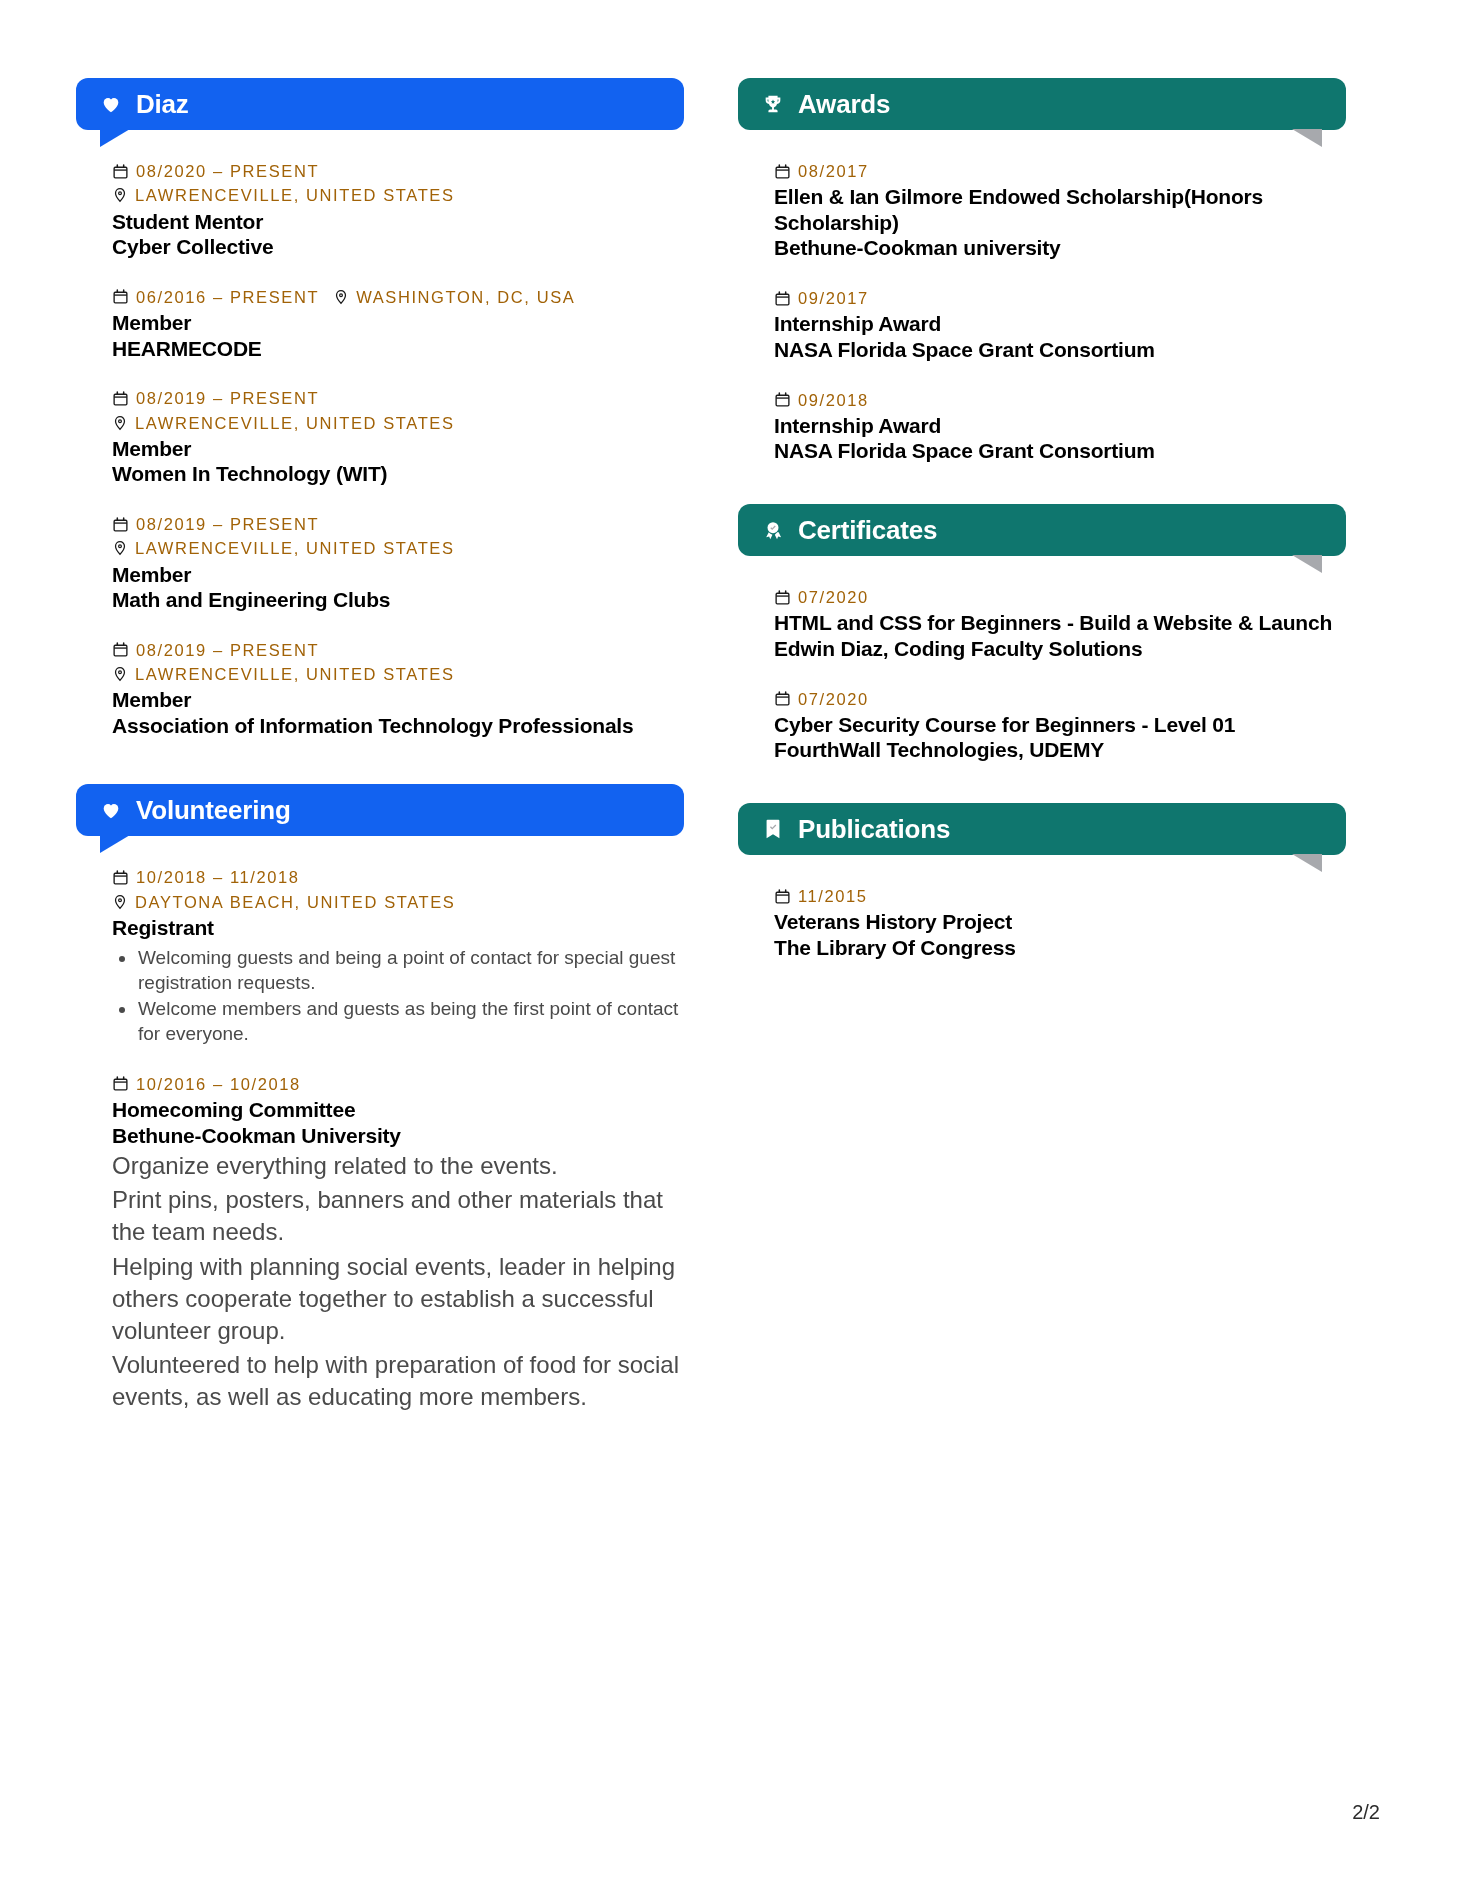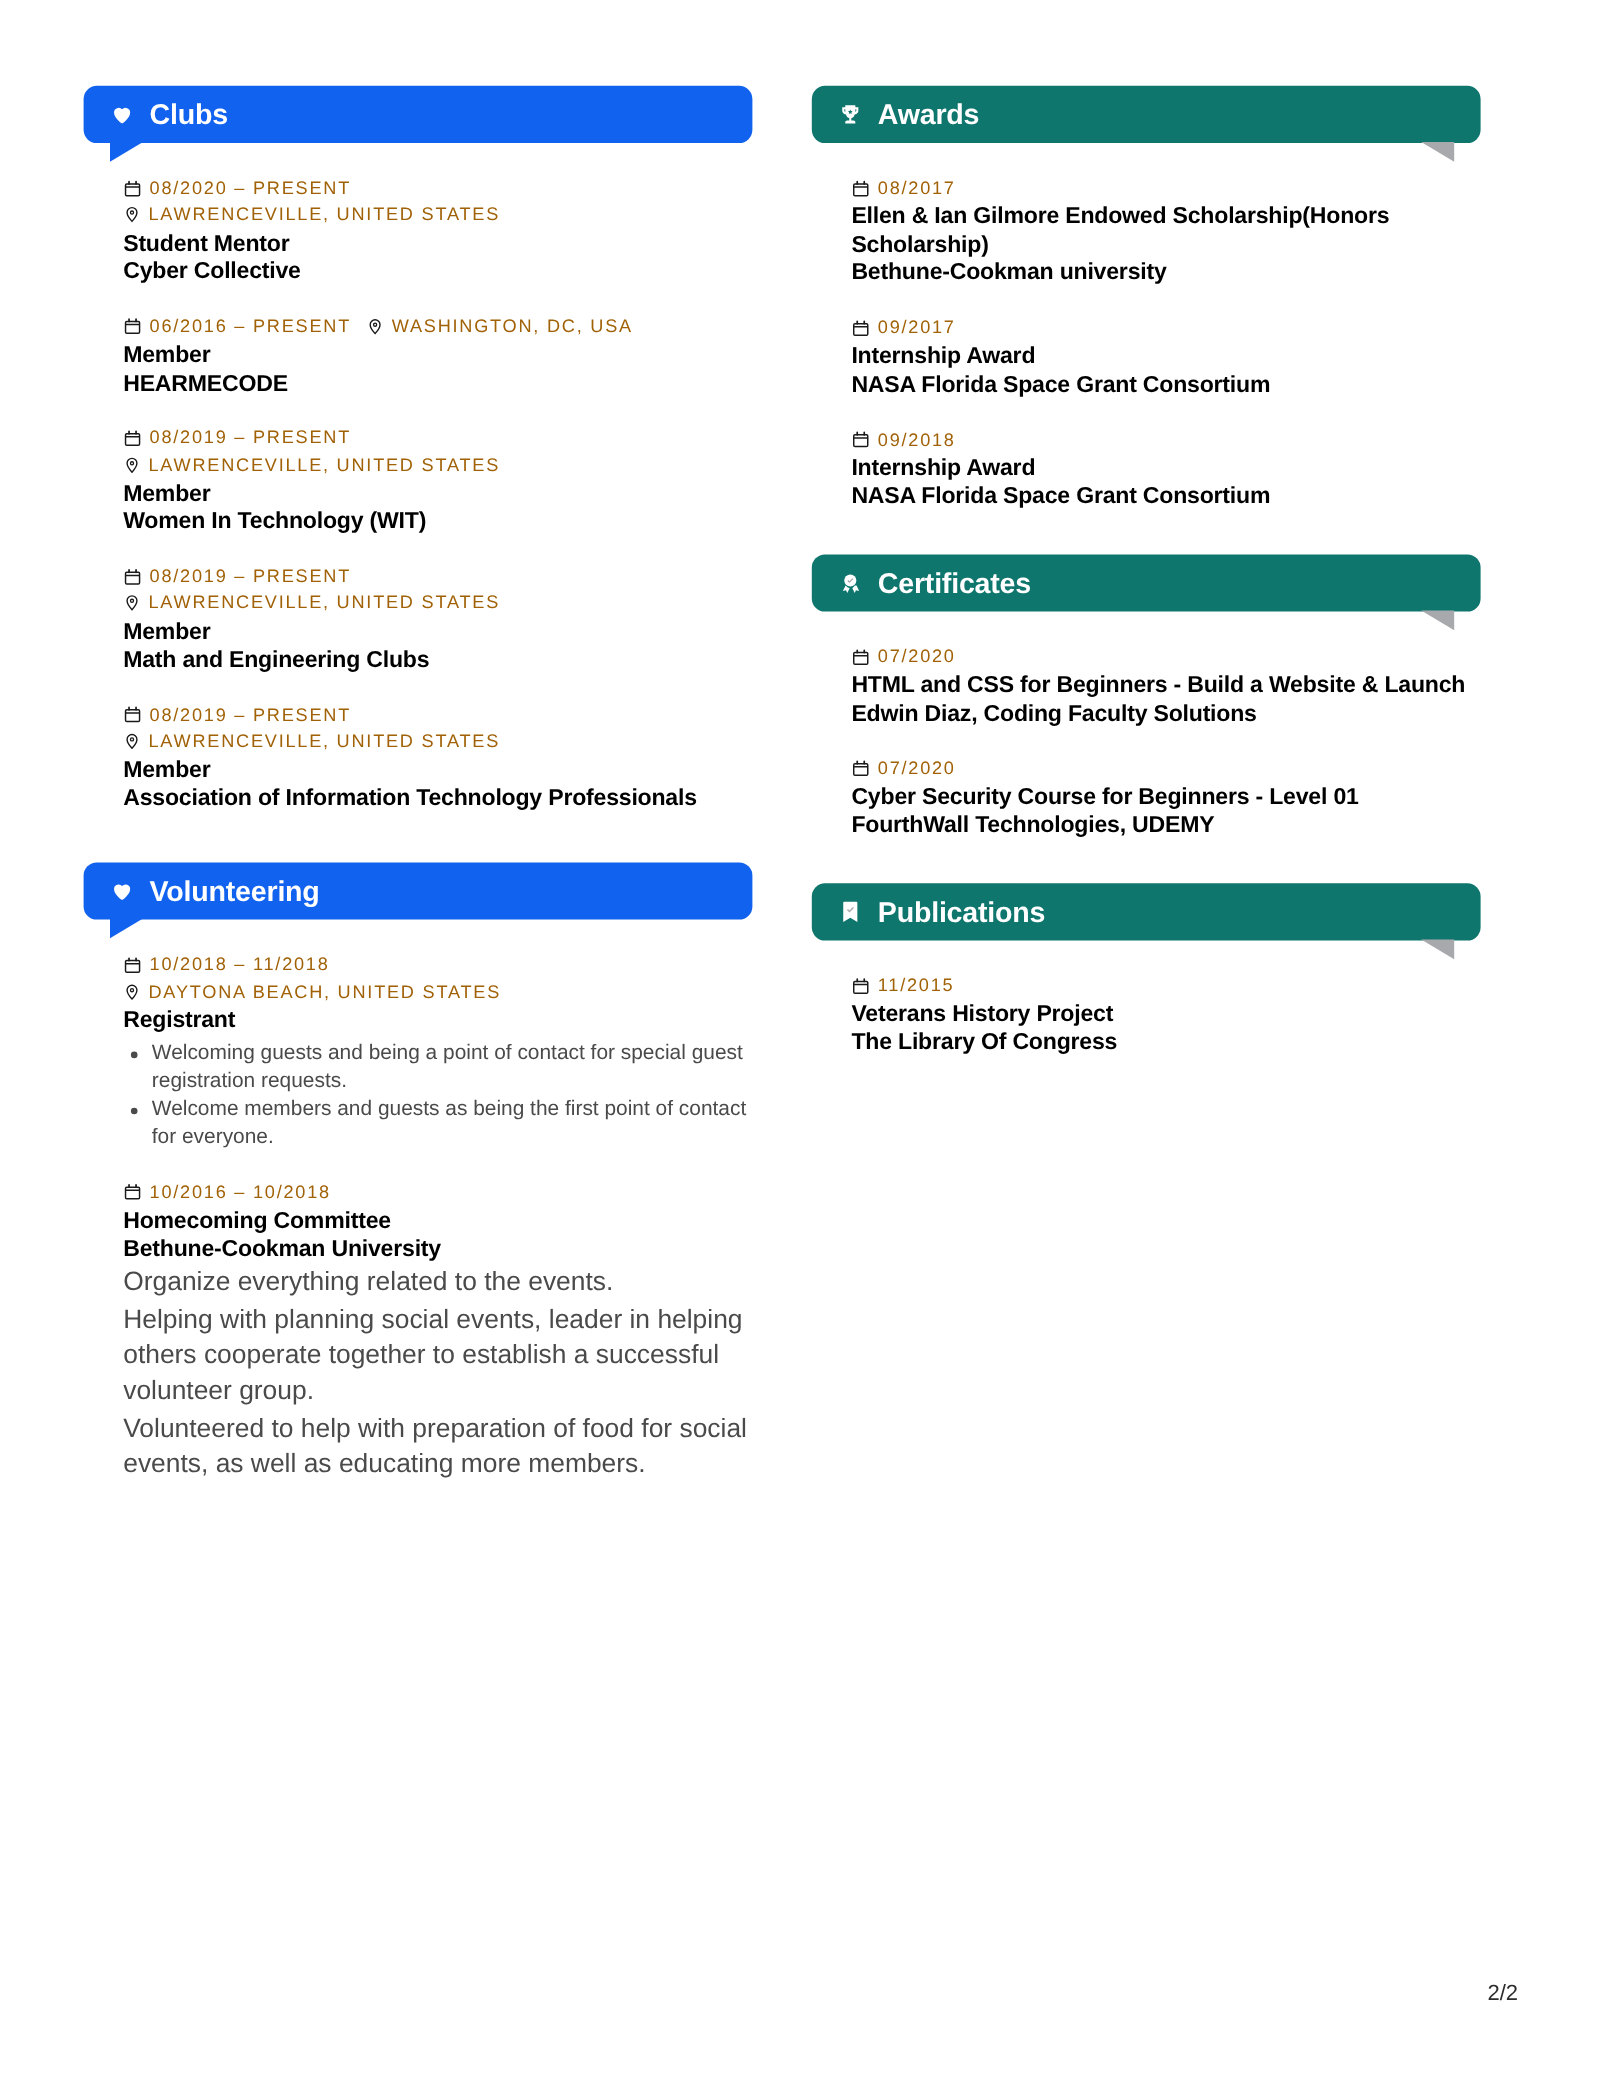--- a/index.html
+++ b/index.html
@@ -129,21 +129,21 @@
   <div class="columns">
     <div class="col" id="left-col">
         <div class="sec">
           <div class="sec-head-wrap">
             <div class="sec-head blue">
               <span class="sec-icon">
                 <svg width="22" height="22" viewBox="0 0 24 24">
                   <path fill="#fff" d="M12 21s-8-5.1-8-11a4.6 4.6 0 0 1 8-3 4.6 4.6 0 0 1 8 3c0 5.9-8 11-8 11z"></path>
                 </svg>
               </span>
-              <span class="sec-title">Clubs</span>
+              <span class="sec-title">Diaz</span>
             </div>
             <div class="tail left"></div>
           </div>
           <div class="entry">
             <div class="meta-line">
               <span class="meta">
                 <span class="mi">
                   <svg width="17" height="17" viewBox="0 0 24 24">
                     <rect x="3" y="6" width="18" height="15" rx="1.6" fill="none" stroke="#1a1a1a" stroke-width="1.9"></rect>
                     <path d="M3 10h18" stroke="#1a1a1a" stroke-width="1.9"></path>
@@ -326,20 +326,21 @@
                     <path d="M3 10h18" stroke="#1a1a1a" stroke-width="1.9"></path>
                     <path d="M7.5 3v3M16.5 3v3" stroke="#1a1a1a" stroke-width="2.2" stroke-linecap="round"></path>
                   </svg>
                 </span>
                 <span>10/2016 – 10/2018</span>
               </span>
             </div>
             <div class="role">Homecoming Committee</div>
             <div class="org">Bethune-Cookman University</div>
             <div class="para">Organize everything related to the events.</div>
+            <div class="para">Print pins, posters, banners and other materials that the team needs.</div>
             <div class="para">Helping with planning social events, leader in helping others cooperate together to establish a successful volunteer group.</div>
             <div class="para">Volunteered to help with preparation of food for social events, as well as educating more members.</div>
           </div>
         </div>
       </div>
     <div class="col" id="right-col">
         <div class="sec">
           <div class="sec-head-wrap">
             <div class="sec-head gray">
               <span class="sec-icon">

